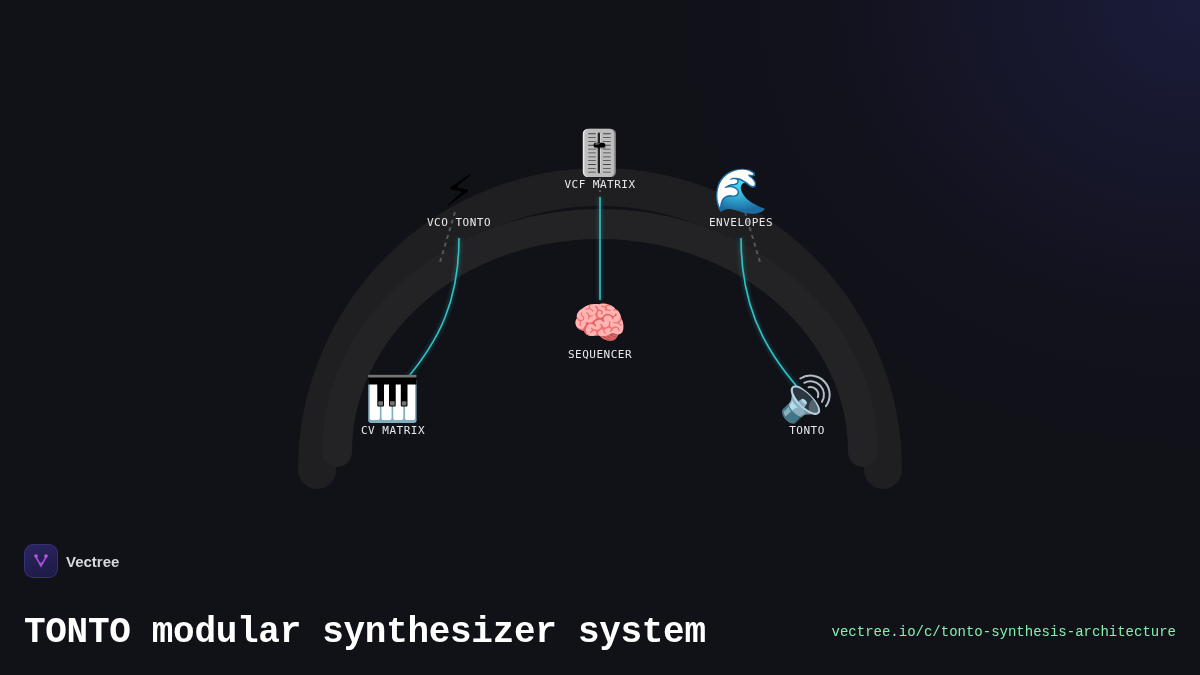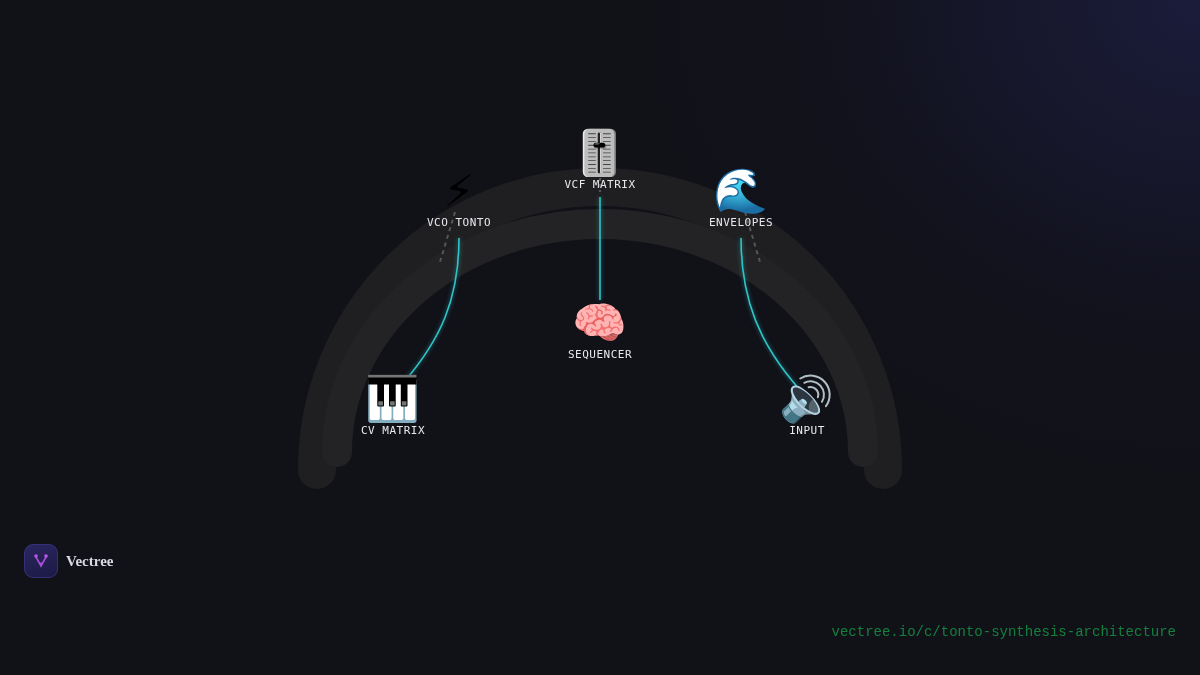--- a/index.html
+++ b/index.html
@@ -21,30 +21,30 @@
     white-space: nowrap;
     font-family: "DejaVu Sans Mono", monospace;
   }
   .brand { position: absolute; left: 24px; top: 544px; display: flex; align-items: center; gap: 8px; }
   .brand-logo {
     width: 34px; height: 34px; border-radius: 9px;
     background: linear-gradient(160deg, #2b2660, #1c1a44);
     border: 1px solid #35307a; box-sizing: border-box;
     display: flex; align-items: center; justify-content: center;
   }
-  .brand-name { color: #d8d8e0; font-size: 15px; font-weight: bold; font-family: Liberation Serif, serif; }
+  .brand-name { color: #d8d8e0; font-size: 15px; font-weight: bold; font-family: Liberation Sans, sans-serif; }
   .title {
     position: absolute; left: 24px; top: 582px; margin: 0;
     color: #ffffff; font-size: 36px; line-height: 34px; font-weight: bold;
     font-family: "Liberation Mono", "DejaVu Sans Mono", monospace;
     letter-spacing: -0.3px;
   }
   .url {
     position: absolute; right: 24px; top: 624px;
-    color: #15803d; font-size: 14px;
+    color: #86efac; font-size: 14px;
     font-family: "Liberation Mono", "DejaVu Sans Mono", monospace;
   }
 </style>
 </head>
 <body>
 
 <div class="bg-glow"></div>
 
 <svg class="diagram" width="1200" height="675" viewBox="0 0 1200 675">
 
@@ -79,32 +79,33 @@
     <div class="node" style="left: 600px; top: 298px;">
       <span class="icon">🧠</span>
       <span class="label">SEQUENCER</span>
     </div>
     <div class="node" style="left: 393px; top: 374px;">
       <span class="icon">🎹</span>
       <span class="label">CV MATRIX</span>
     </div>
     <div class="node" style="left: 807px; top: 374px;">
       <span class="icon">🔊</span>
-      <span class="label">INPUT</span>
+      <span class="label">TONTO</span>
     </div>
   </div>
 
 <div class="brand">
   <div class="brand-logo">
     <svg width="20" height="20" viewBox="0 0 20 20">
       <path d="M5 6 L10 15 L15 6 M10 15 L10 12" fill="none" stroke="#a64dd6" stroke-width="1.6" stroke-linecap="round"></path>
       <circle cx="5" cy="5" r="1.8" fill="#b45ae6"></circle>
       <circle cx="15" cy="5" r="1.8" fill="#b45ae6"></circle>
     </svg>
   </div>
   <span class="brand-name">Vectree</span>
 </div>
 
 <h1 class="title">
   <br>
+  <span>TONTO modular synthesizer system</span>
 </h1>
 
 <div class="url">vectree.io/c/tonto-synthesis-architecture</div>
 
 </body></html>

